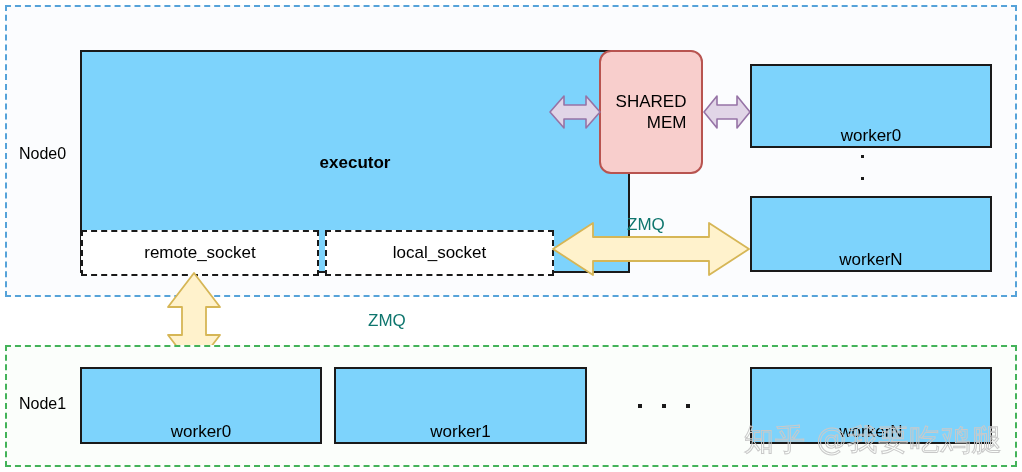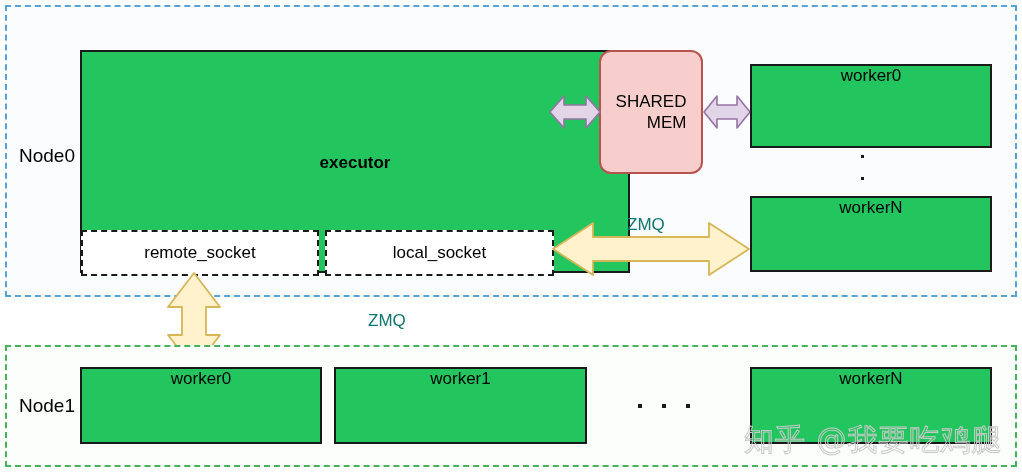--- a/index.html
+++ b/index.html
@@ -35,36 +35,36 @@
   #node1-container {
     left: 5px;
     top: 345px;
     width: 1012px;
     height: 122px;
     border: 2px dashed #44b35a;
     background: #fbfefb;
   }
   .node-label {
     position: absolute;
-    font-size: 19px;
+    font-size: 16px;
     color: #000000;
     white-space: nowrap;
     line-height: 1;
   }
   #node0-label { left: 19px; top: 146px; }
   #node1-label { left: 19px; top: 396px; }
 
   
   .rect {
     position: absolute;
     box-sizing: border-box;
     border: 2px solid #1a1a1a;
-    background: #22c55e;
+    background: #7dd3fc;
     display: flex;
-    align-items: flex-start;
+    align-items: flex-end;
     justify-content: center;
     font-size: 17px;
     color: #000000;
     white-space: nowrap;
   }
   #executor-box {
     left: 80px;
     top: 50px;
     width: 550px;
     height: 223px;

